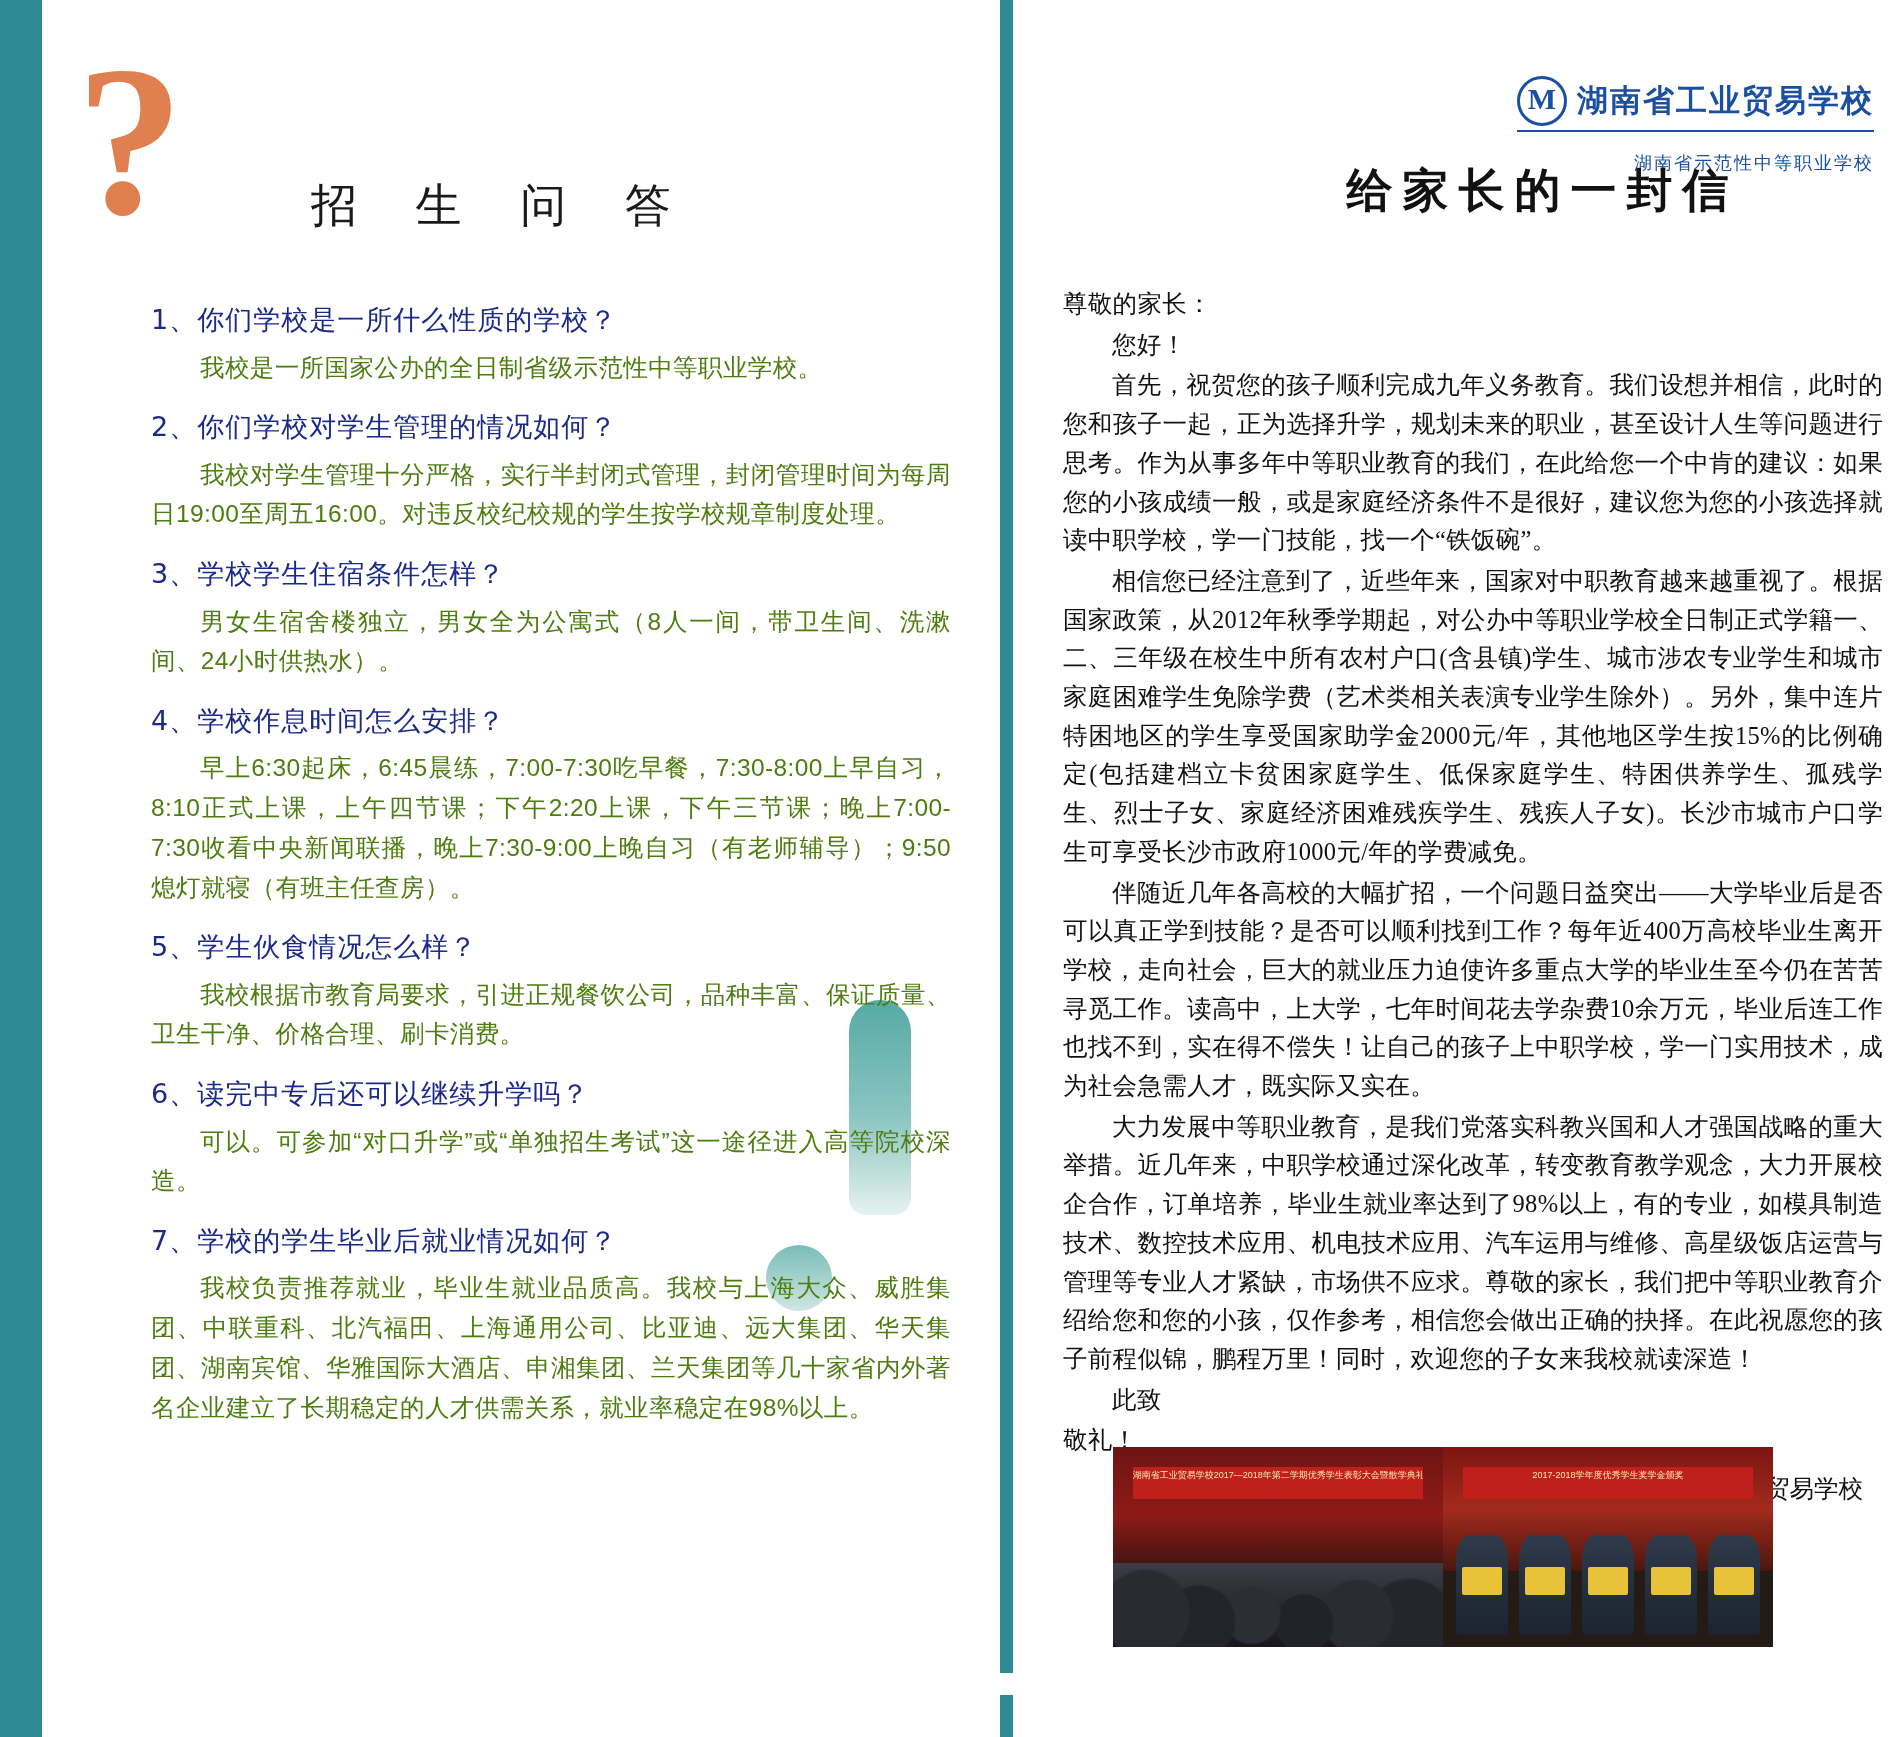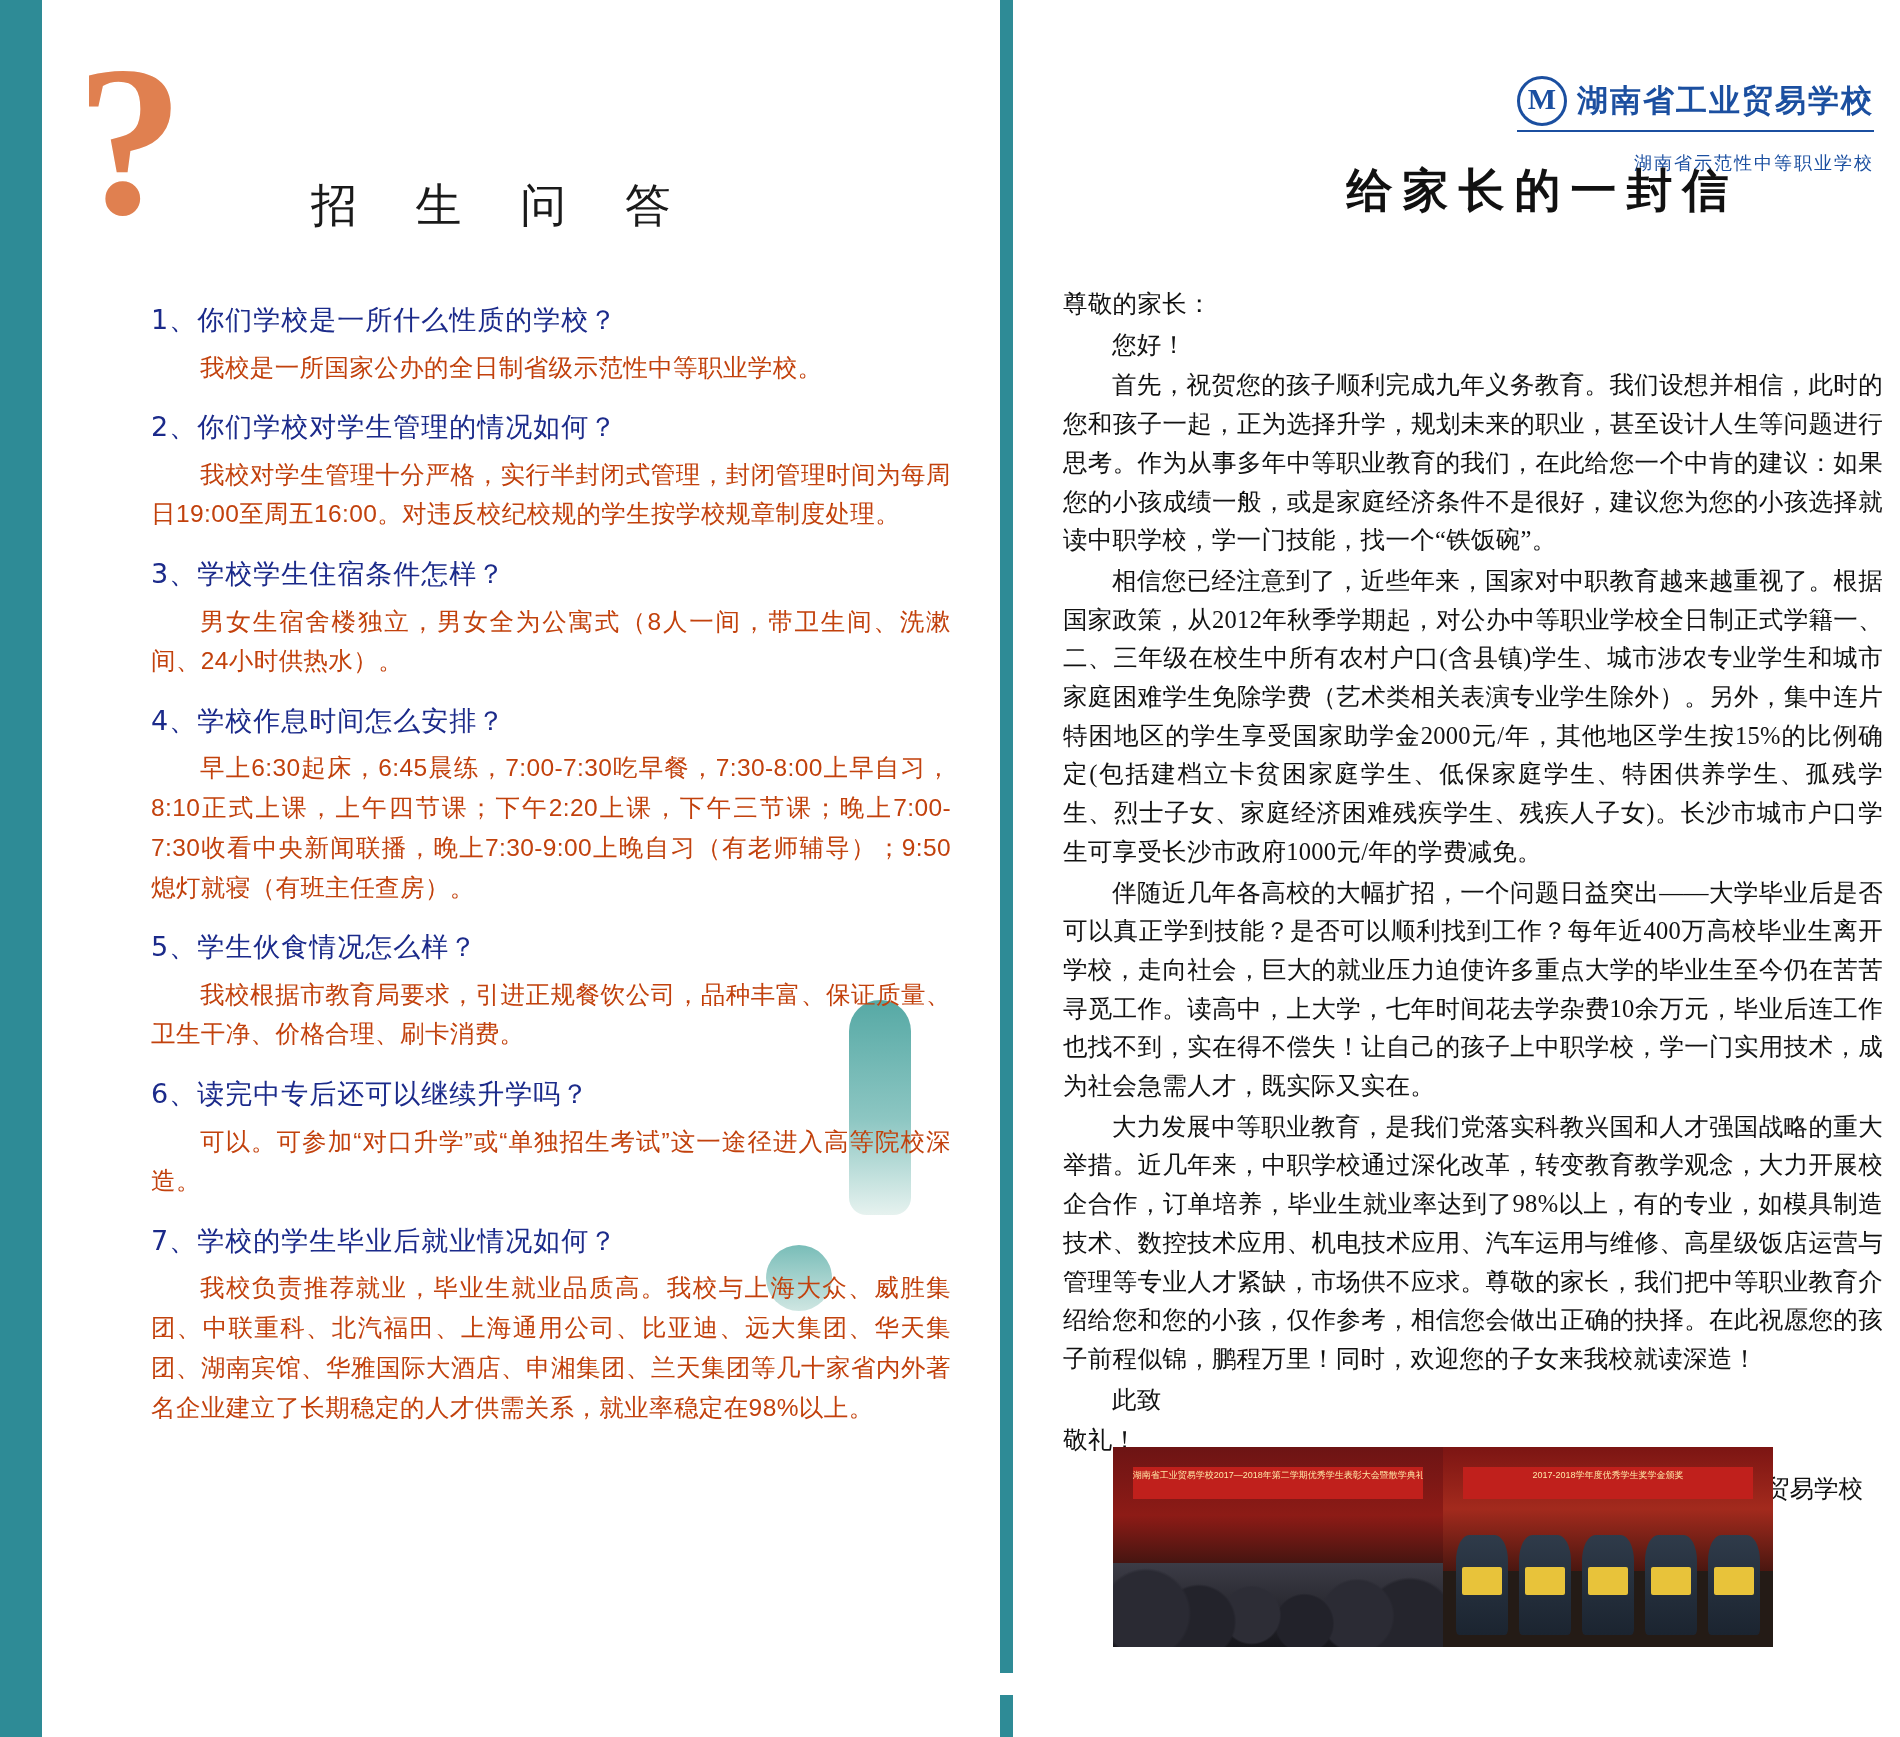--- a/index.html
+++ b/index.html
@@ -99,21 +99,21 @@
     font-size: 27px;
     font-weight: normal;
     color: #1b2a8a;
     line-height: 1.5;
     margin-bottom: 7px;
     letter-spacing: 1px;
   }
   .qa-a {
     font-size: 24.5px;
     line-height: 1.62;
-    color: #c2410c;
+    color: #4d7c0f;
     text-align: justify;
     text-indent: 2em;
     letter-spacing: 0.4px;
   }
 
   
   .excl-dot,
   .excl-body {
     position: absolute;
     background: linear-gradient(180deg, #7fbfc0 0%, #8fc9c6 40%, #cfe6e2 100%);

